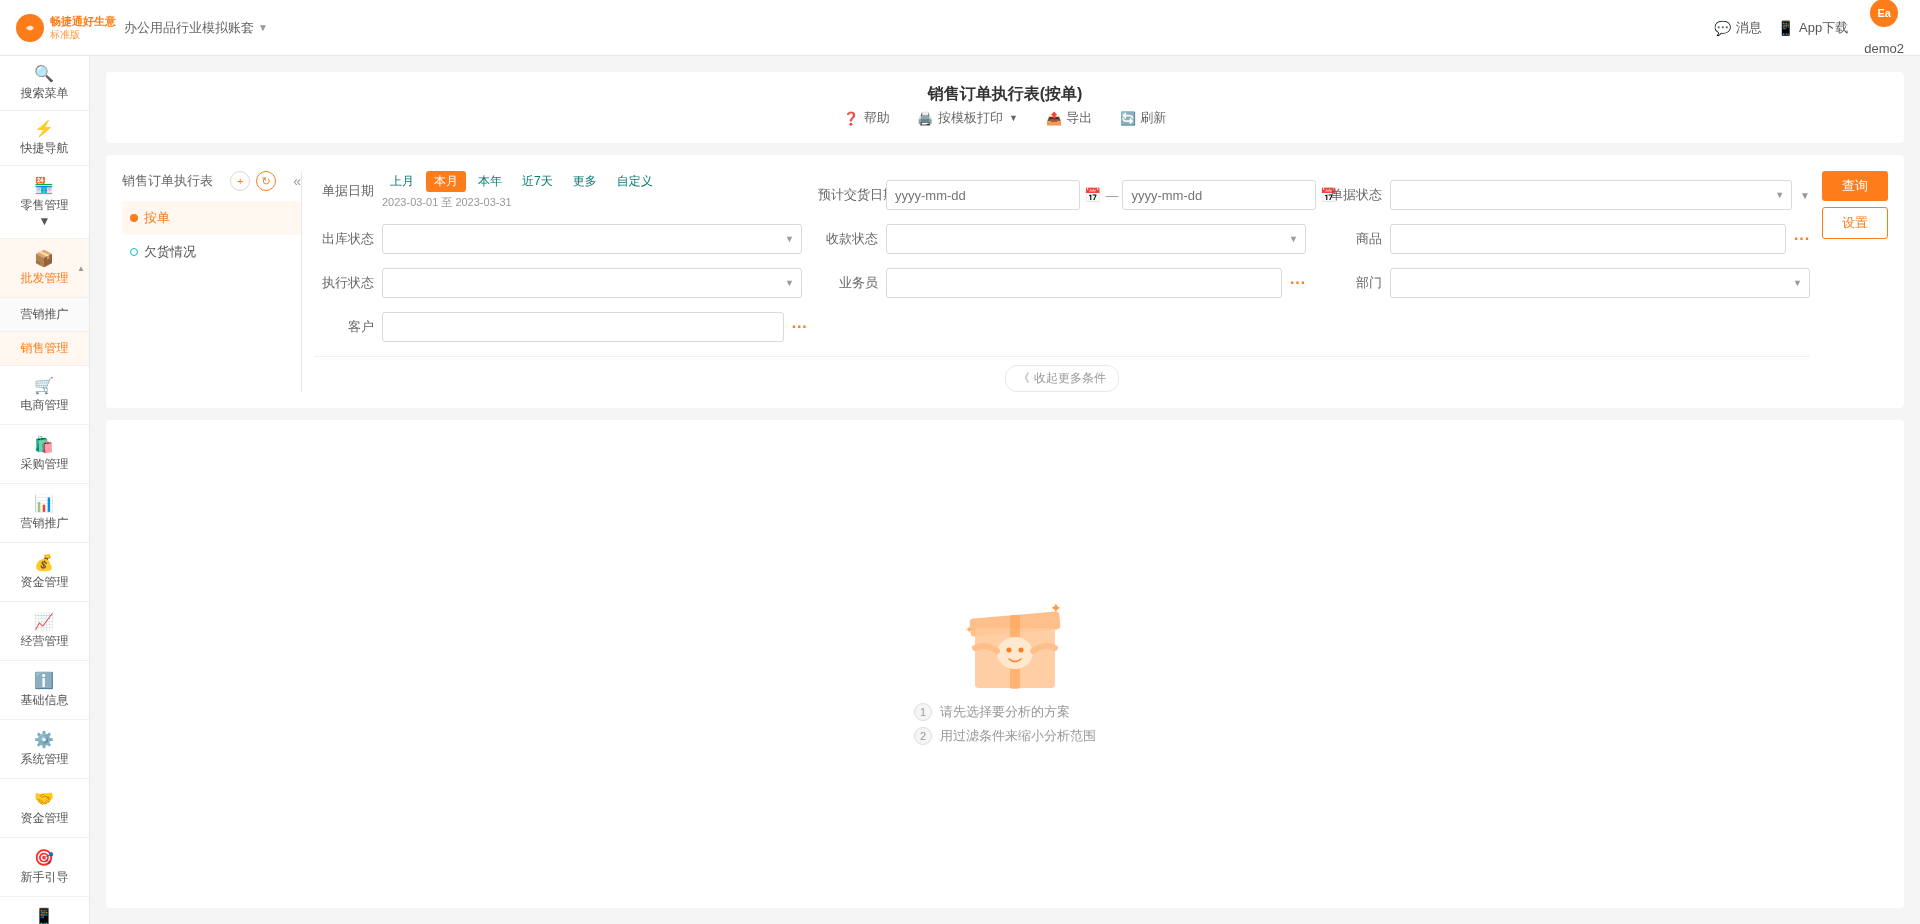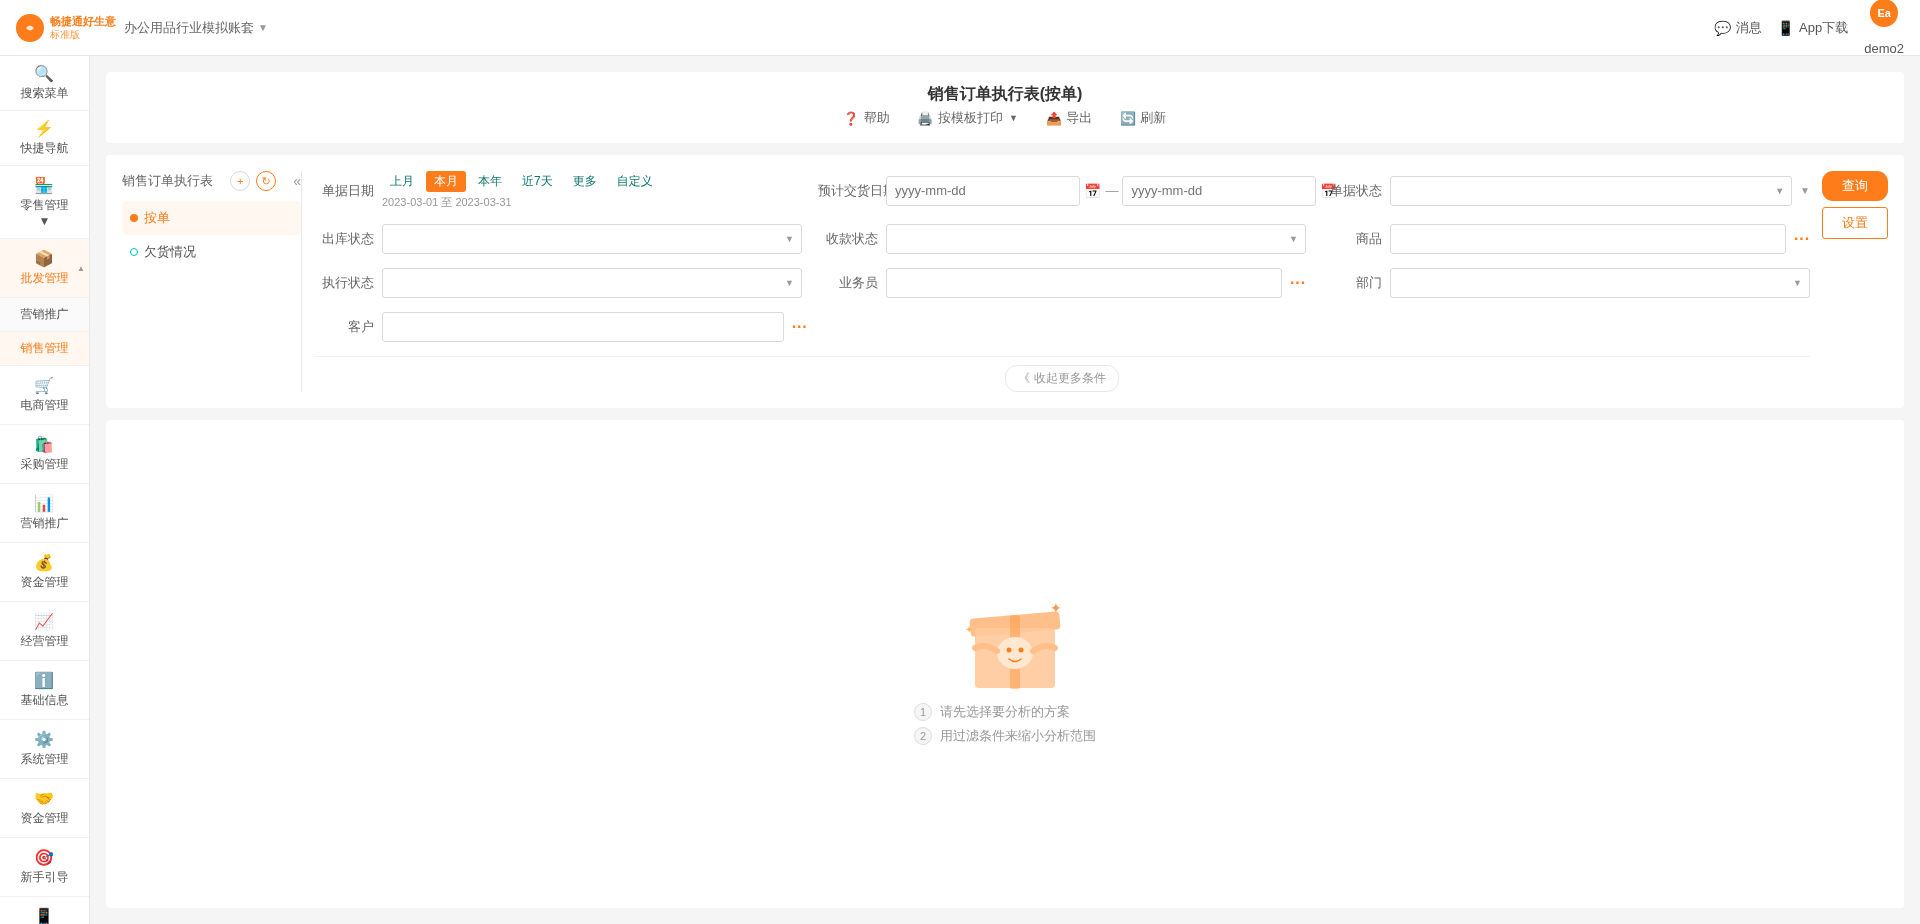--- a/index.html
+++ b/index.html
@@ -308,21 +308,21 @@
       border-radius: 50%;
       border: 1.5px solid #00bfb3;
       flex-shrink: 0;
     }
 
     .filter-right {
       flex: 1;
     }
     .filter-row {
       display: flex;
-      align-items: center;
+      align-items: flex-end;
       gap: 16px;
       margin-bottom: 14px;
       flex-wrap: wrap;
     }
     .filter-field {
       display: flex;
       align-items: center;
       gap: 8px;
       flex: 1;
       min-width: 200px;
@@ -437,21 +437,21 @@
       padding: 4px 12px;
       border: 1px solid #e8e8e8;
       border-radius: 12px;
       background: #fff;
     }
     .btn-query {
       padding: 6px 20px;
       background: #ff7c1a;
       color: #fff;
       border: none;
-      border-radius: 11px;
+      border-radius: 3px;
       cursor: pointer;
       font-size: 13px;
     }
     .btn-settings {
       padding: 6px 16px;
       background: #fff;
       color: #ff7c1a;
       border: 1px solid #ff7c1a;
       border-radius: 3px;
       cursor: pointer;

